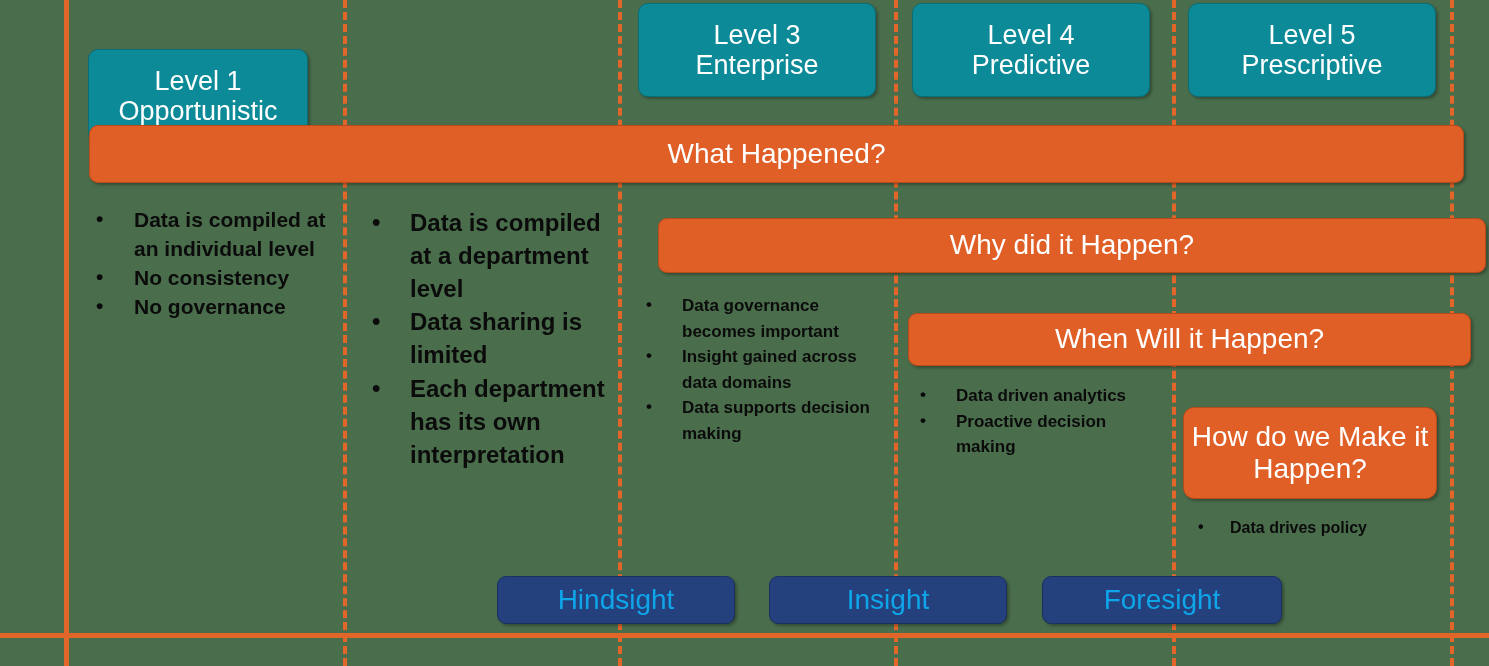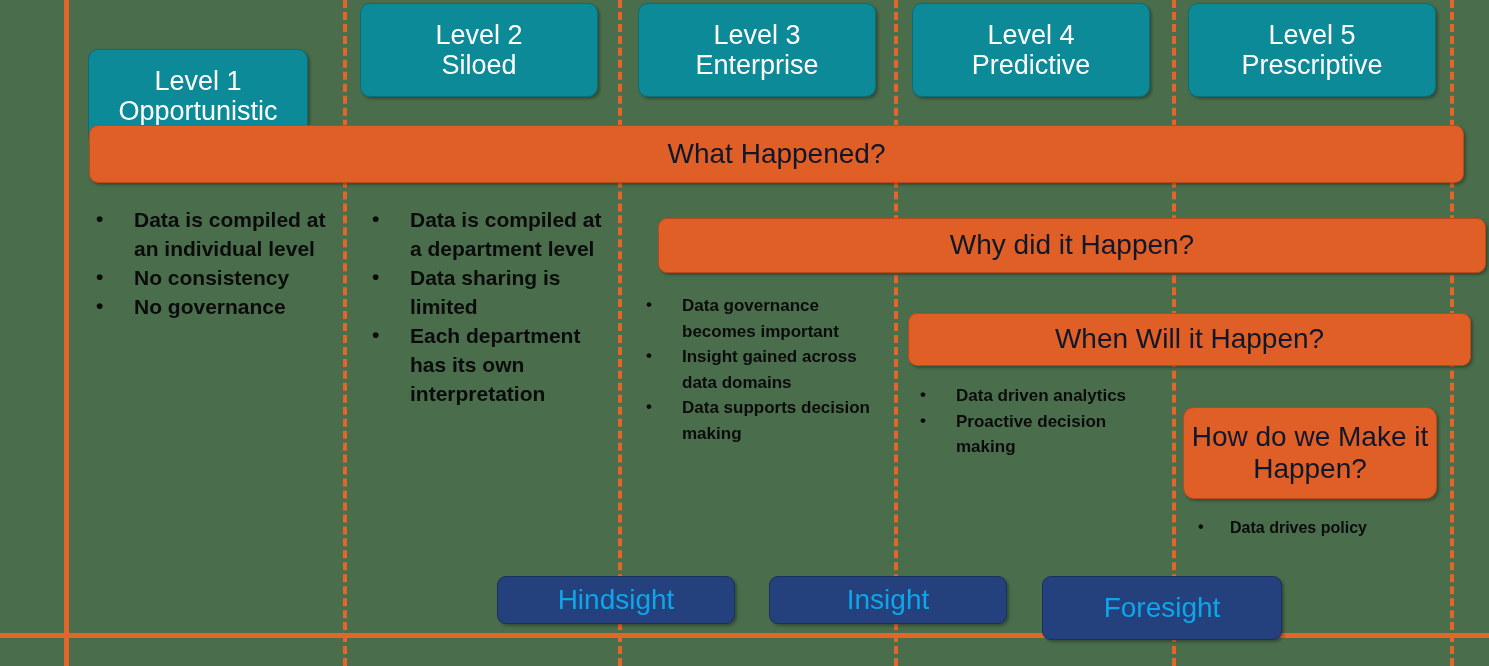--- a/index.html
+++ b/index.html
@@ -67,21 +67,21 @@
   .level-box .lvl-num { display: block; }
   .level-box .lvl-name { display: block; }
 
   
   .qbar {
     position: absolute;
     background: #df5f26;
     border: 1px solid #b94a1a;
     border-radius: 9px;
     box-shadow: 2px 2px 3px rgba(0,0,0,0.30);
-    color: #0f172a;
+    color: #ffffff;
     display: flex;
     align-items: center;
     justify-content: center;
     text-align: center;
     font-size: 28px;
     line-height: 1.15;
     box-sizing: border-box;
   }
 
   
@@ -115,21 +115,21 @@
   }
   .bullets li::before {
     content: "\2022";
     position: absolute;
     left: 8px;
     top: -0.04em;
     font-size: 1.0em;
     line-height: inherit;
   }
   .bullets.b1 { font-size: 21px; line-height: 1.38; }
-  .bullets.b2 { font-size: 21px; line-height: 1.38; }
+  .bullets.b2 { font-size: 24px; line-height: 1.38; }
   .bullets.b3 { font-size: 17px; line-height: 1.50; }
   .bullets.b3 li { padding-left: 44px; }
   .bullets.b4 { font-size: 17px; line-height: 1.50; }
   .bullets.b4 li { padding-left: 44px; }
   .bullets.b5 { font-size: 16px; line-height: 1.50; }
   .bullets.b5 li { padding-left: 40px; }
 </style>
 </head>
 <body>
 
@@ -141,24 +141,20 @@
   <div class="divider" style="left:343px;"></div>
   <div class="divider" style="left:618px;"></div>
   <div class="divider" style="left:894px;"></div>
   <div class="divider" style="left:1172px;"></div>
   <div class="divider" style="left:1450px;"></div>
 
   <div class="level-box" style="left:88px; width:220px;margin-top:46px;">
     <span class="lvl-num">Level 1</span>
     <span class="lvl-name">Opportunistic</span>
   </div>
-  <div class="level-box" style="left:360px; width:238px;">
-    <span class="lvl-num">Level 2</span>
-    <span class="lvl-name">Siloed</span>
-  </div>
   <div class="level-box" style="left:638px; width:238px;">
     <span class="lvl-num">Level 3</span>
     <span class="lvl-name">Enterprise</span>
   </div>
   <div class="level-box" style="left:912px; width:238px;">
     <span class="lvl-num">Level 4</span>
     <span class="lvl-name">Predictive</span>
   </div>
   <div class="level-box" style="left:1188px; width:248px;">
     <span class="lvl-num">Level 5</span>
@@ -168,21 +164,21 @@
   <div class="qbar" style="left:89px; top:125px; width:1375px; height:58px;">What Happened?</div>
 
   <div class="qbar" style="left:636px; top:218px; width:828px; height:55px;margin-left:22px;">Why did it Happen?</div>
 
   <div class="qbar" style="left:908px; top:313px; width:563px; height:53px;">When Will it Happen?</div>
 
   <div class="qbar" style="left:1183px; top:407px; width:254px; height:92px; border-radius:11px;">How do we Make it Happen?</div>
 
   <div class="nbar" style="left:497px; top:576px; width:238px; height:48px;">Hindsight</div>
   <div class="nbar" style="left:769px; top:576px; width:238px; height:48px;">Insight</div>
-  <div class="nbar" style="left:1042px; top:576px; width:240px; height:64px;">Foresight</div>
+  <div class="nbar" style="left:1042px; top:576px; width:240px; height:48px;">Foresight</div>
 
   <ul class="bullets b1" style="left:88px; top:206px; width:245px;">
     <li>Data is compiled at an individual level</li>
     <li>No consistency</li>
     <li>No governance</li>
   </ul>
 
   <ul class="bullets b2" style="left:364px; top:206px; width:245px;">
     <li>Data is compiled at a department level</li>
     <li>Data sharing is limited</li>

